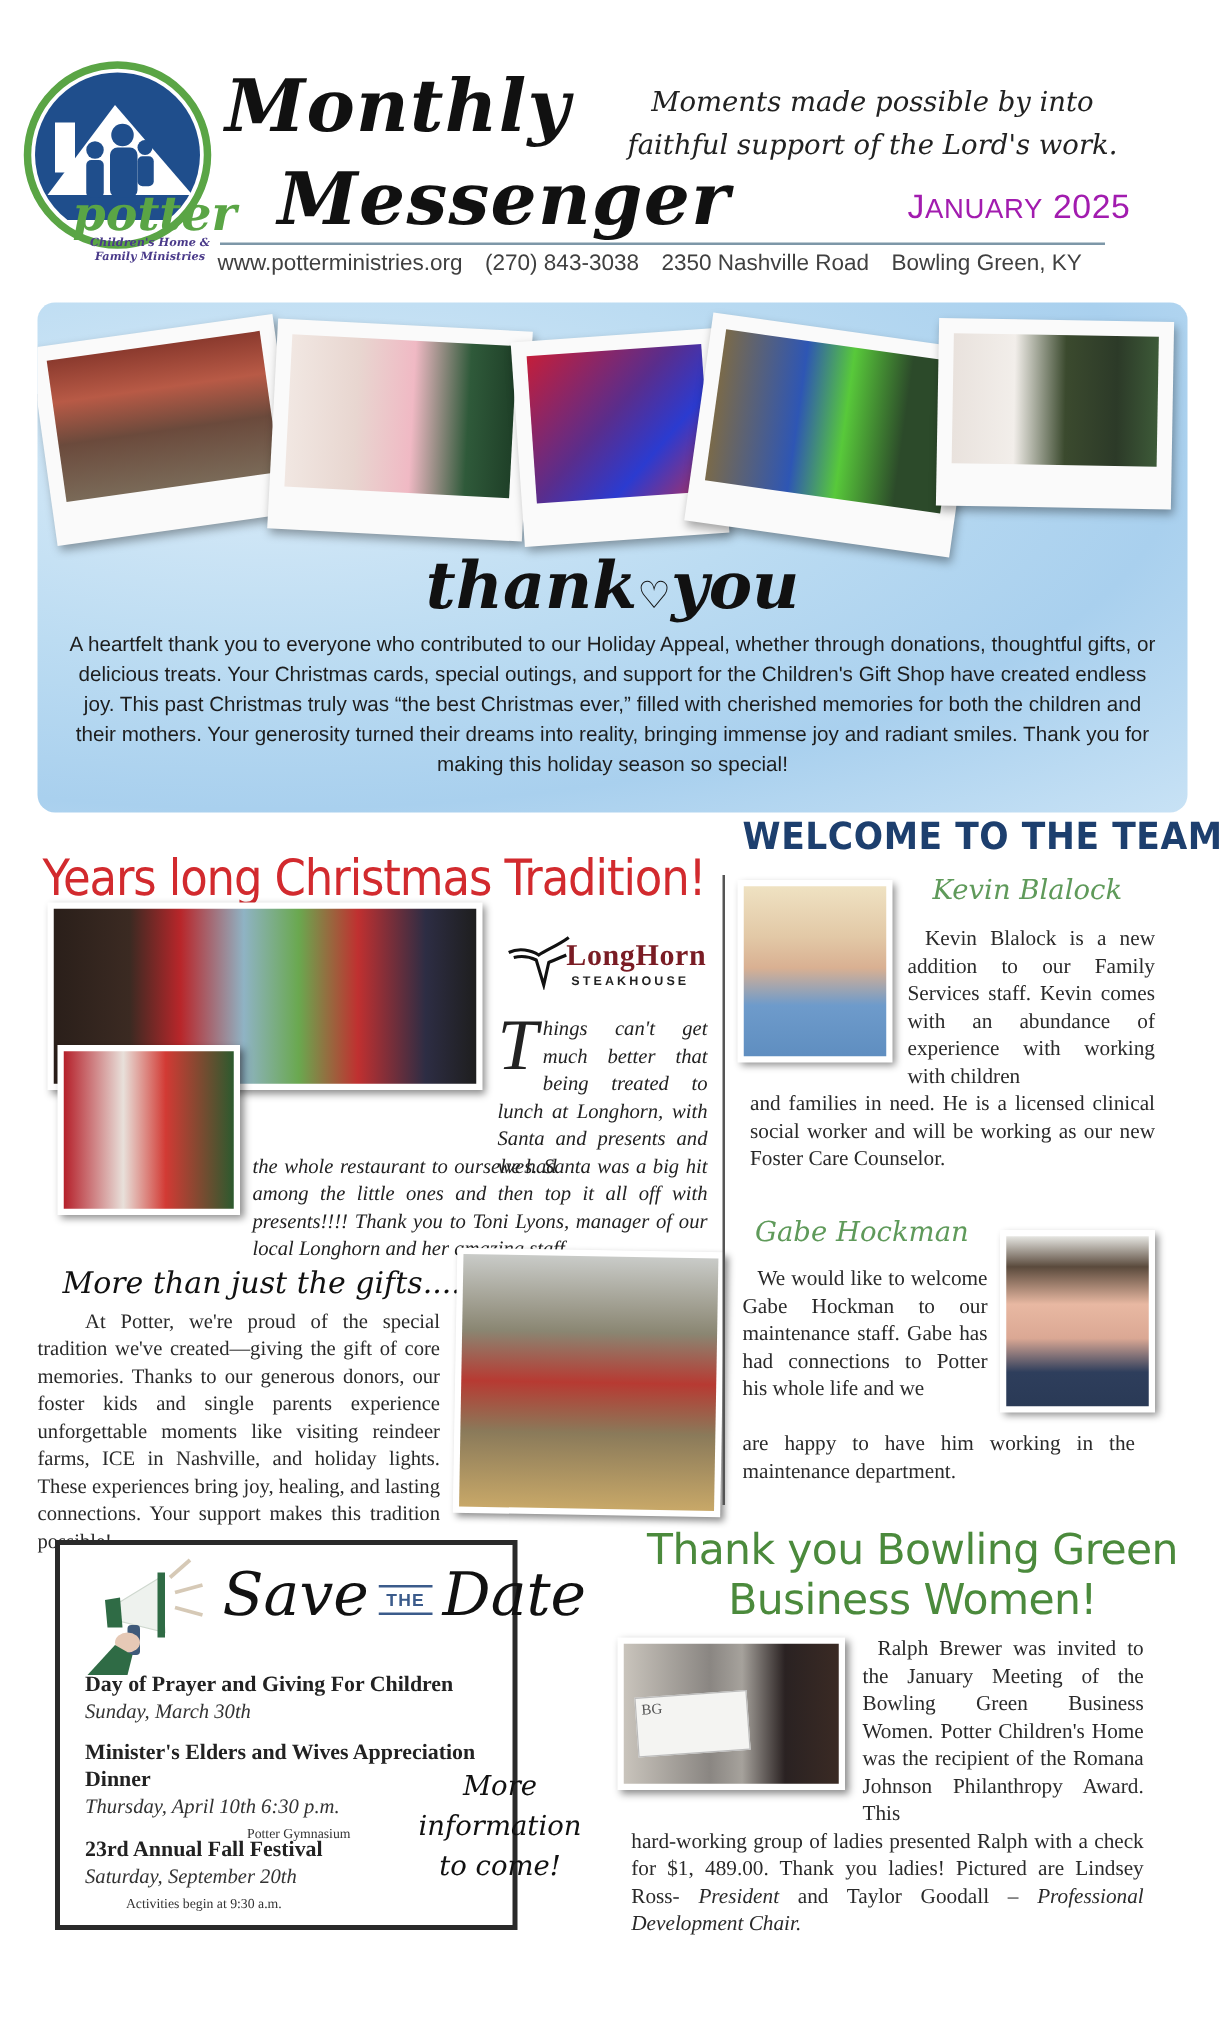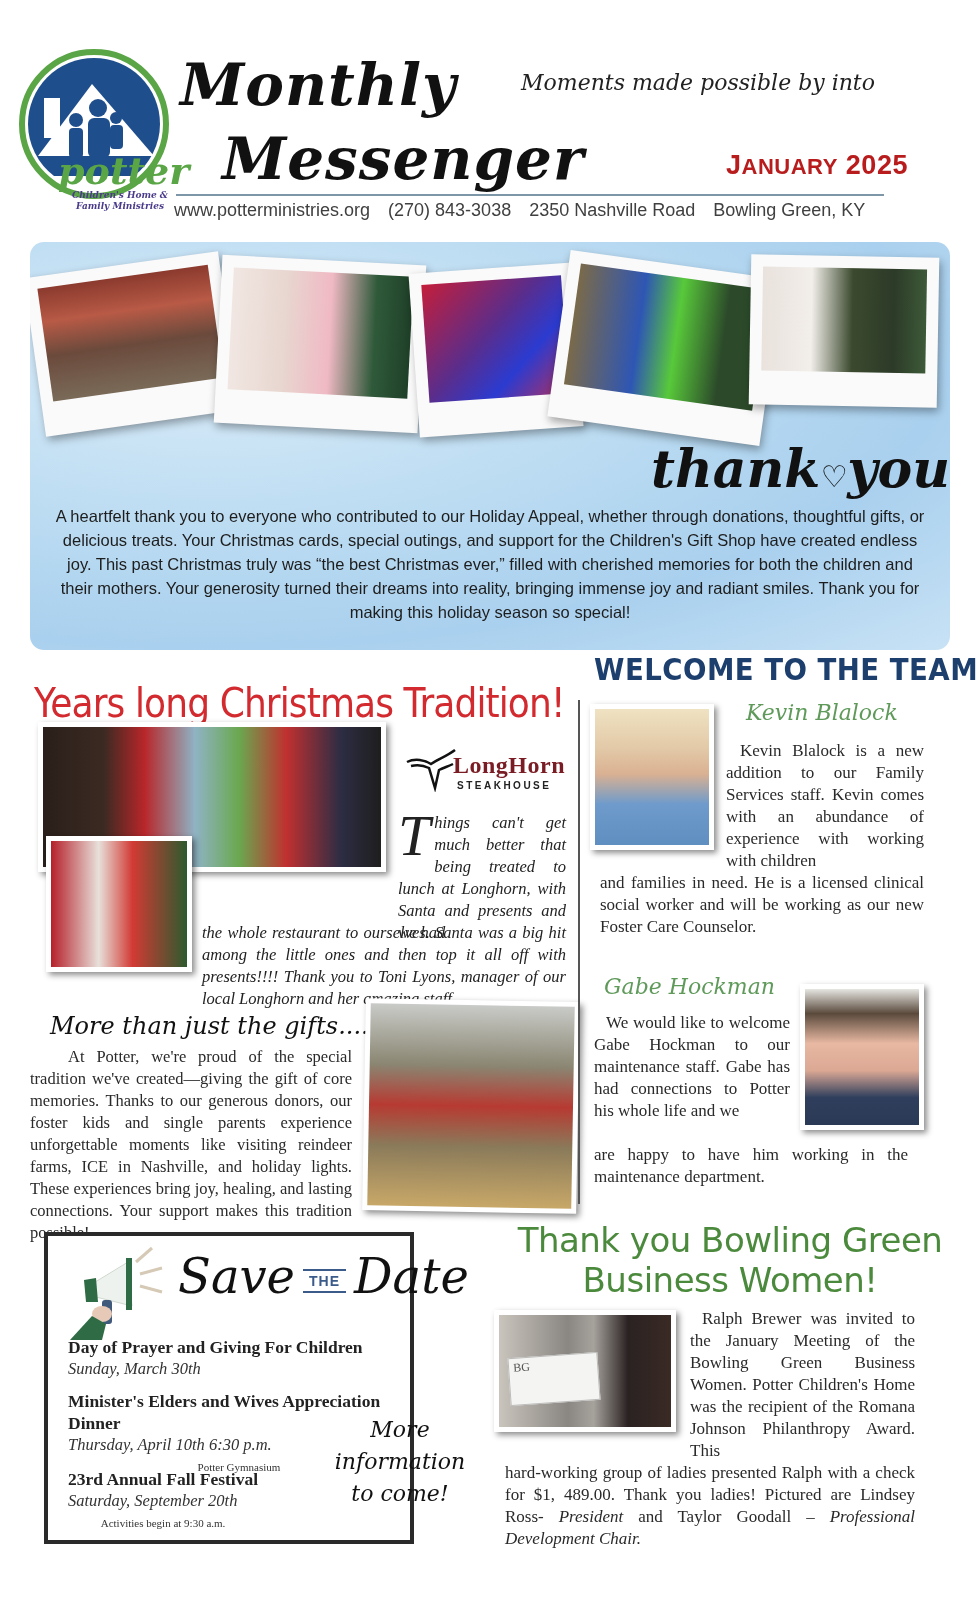--- a/index.html
+++ b/index.html
@@ -6,31 +6,31 @@
   html, body { width: 980px; height: 1619px; background: #ffffff; overflow: hidden; }
   body { position: relative; font-family: "Liberation Serif", serif; color: #222; }
 
   .abs { position: absolute; }
 
   
   .logo { left: 14px; top: 46px; width: 160px; height: 170px; }
   .title-monthly { left: 180px; top: 56px; font-family: "DejaVu Serif", serif; font-style: italic; font-weight: bold; font-size: 58px; color: #111; letter-spacing: 1px; line-height: 1; }
   .title-messenger { left: 222px; top: 130px; font-family: "DejaVu Serif", serif; font-style: italic; font-weight: bold; font-size: 58px; color: #111; letter-spacing: 1px; line-height: 1; }
   .tagline { left: 498px; top: 66px; width: 400px; text-align: center; font-family: "DejaVu Serif", serif; font-style: italic; font-size: 22px; line-height: 34px; color: #222; }
-  .issue-date { left: 726px; top: 150px; font-family: "Liberation Sans", sans-serif; font-weight: bold; font-size: 27px; color: #b91c1c; letter-spacing: 0.5px; }
+  .issue-date { left: 726px; top: 150px; font-family: "Liberation Sans", sans-serif; font-weight: normal; font-size: 27px; color: #a21caf; letter-spacing: 0.5px; }
   .issue-date .sc { font-size: 22px; }
   .header-rule { left: 176px; top: 194px; width: 708px; height: 2px; background: #7d97a8; }
   .contact-line { left: 174px; top: 200px; font-family: "Liberation Sans", sans-serif; font-size: 18px; color: #404040; display: flex; gap: 18px; white-space: nowrap; }
 
   
   .thanks-panel { left: 30px; top: 242px; width: 920px; height: 408px; border-radius: 14px;
     background: radial-gradient(ellipse at 20% 30%, #d9ebf8 0%, #bcdcf2 40%, #a9d0ee 70%, #c8e2f5 100%); overflow: hidden; }
   .polaroid { position: absolute; background: #fafafa; padding: 12px 12px 34px 12px; box-shadow: 2px 4px 8px rgba(0,0,0,0.35); }
   .polaroid .photo { width: 100%; height: 100%; }
-  .thank-script { left: 0; top: 196px; width: 920px; text-align: right; font-family: "DejaVu Serif", serif; font-style: italic; font-weight: bold; font-size: 52px; color: #111; }
+  .thank-script { left: 0; top: 196px; width: 920px; text-align: center; font-family: "DejaVu Serif", serif; font-style: italic; font-weight: bold; font-size: 52px; color: #111; }
   .thank-script .heart { font-size: 30px; color: #111; font-style: normal; }
   .thanks-body { left: 22px; top: 262px; width: 876px; text-align: center; font-family: "Liberation Sans", sans-serif; font-size: 16.5px; line-height: 24px; color: #1d1d1d; }
 
   
   .h-tradition { left: 34px; top: 680px; font-family: "DejaVu Sans", sans-serif; font-size: 40px; color: #d22a2e; letter-spacing: -1px; font-weight: normal; white-space: nowrap; transform: scaleX(0.9); transform-origin: left; }
   .photo-frame { position: absolute; background: #fff; padding: 5px; box-shadow: 3px 3px 6px rgba(0,0,0,0.45); }
   .longhorn-logo { left: 405px; top: 752px; width: 160px; height: 50px; }
   .lh-name { position: absolute; left: 48px; top: 0; font-family: "Liberation Serif", serif; font-size: 24px; color: #7a1c24; letter-spacing: 0.5px; font-weight: bold; }
   .lh-sub { position: absolute; left: 52px; top: 28px; font-family: "Liberation Sans", sans-serif; font-size: 10px; font-weight: bold; letter-spacing: 2.5px; color: #222; }
   .tradition-body-right { left: 398px; top: 812px; width: 168px; font-family: "Liberation Serif", serif; font-style: italic; font-size: 16.5px; line-height: 22px; color: #222; text-align: justify; }
@@ -83,20 +83,21 @@
     <div>Children's Home &amp;</div>
     <div>Family Ministries</div>
   </div>
 </div>
 
 <div class="abs title-monthly">Monthly</div>
 <div class="abs title-messenger">Messenger</div>
 
 <div class="abs tagline">
   <div>Moments made possible by into</div>
+  <div>faithful support of the Lord's work.</div>
 </div>
 
 <div class="abs issue-date">
   <span id="issue-month"><span>J</span><span class="sc">ANUARY</span></span>
   <span>2025</span>
 </div>
 
 <div class="abs header-rule"></div>
 
 <div class="abs contact-line">

